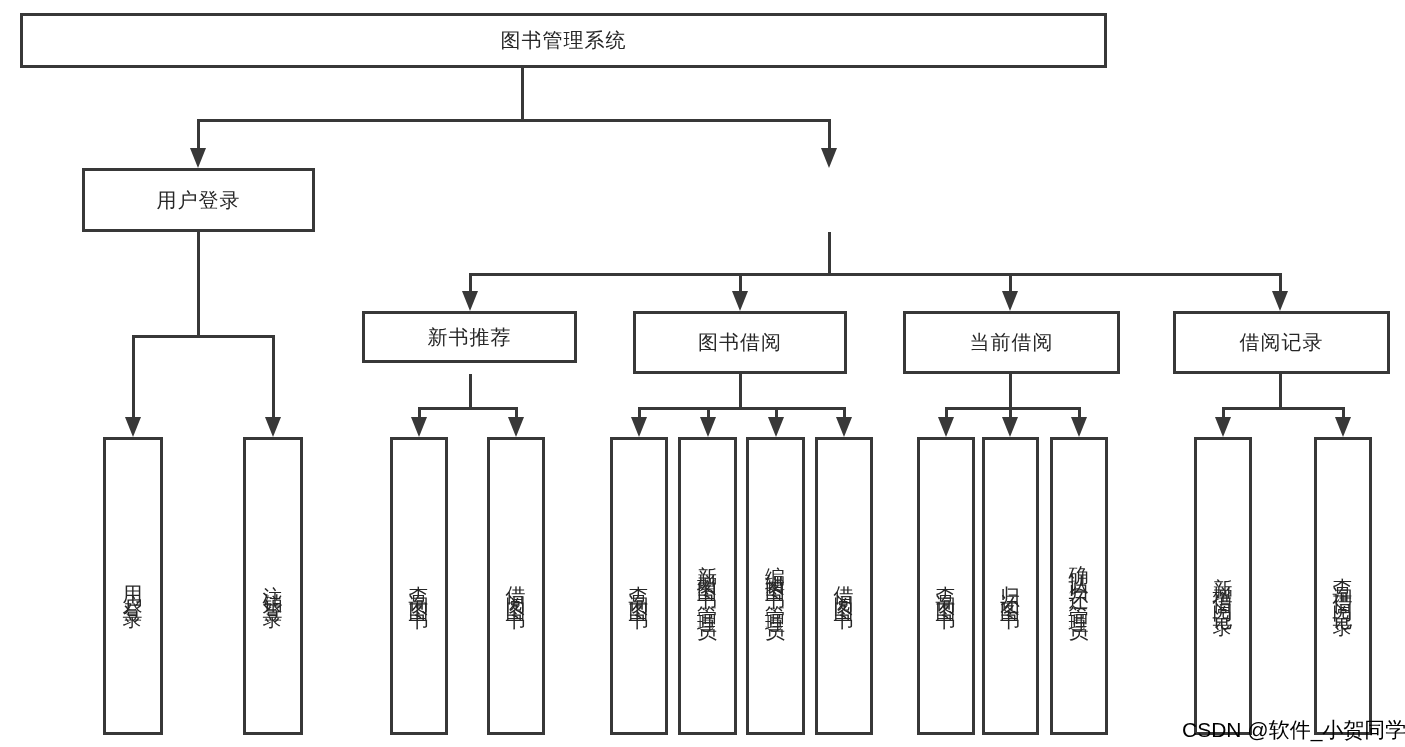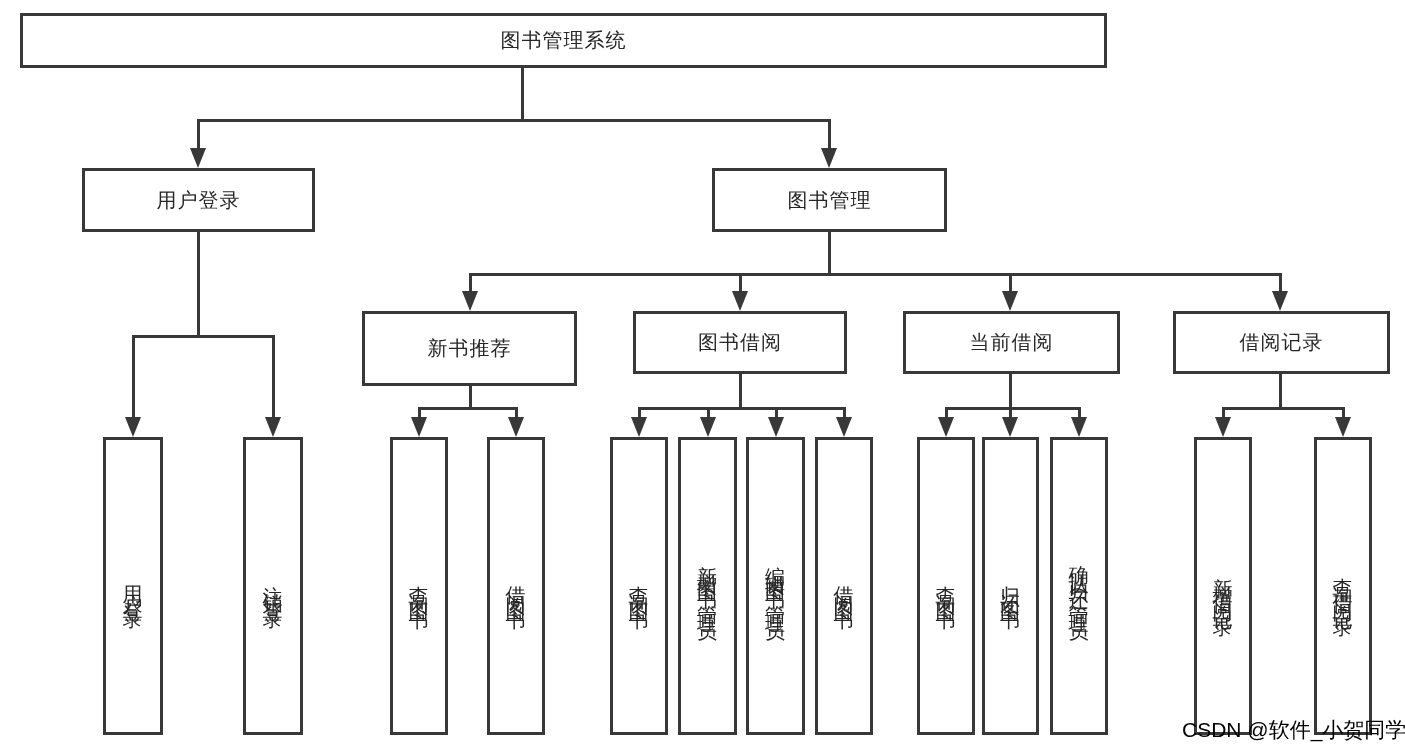--- a/index.html
+++ b/index.html
@@ -38,25 +38,22 @@
 
 <div class="stage">
 
   <div class="box" style="left:20px;top:13px;width:1087px;height:55px">
     <span>图书管理系统</span>
   </div>
 
   <div class="box" style="left:82px;top:168px;width:233px;height:64px">
     <span>用户登录</span>
   </div>
-  <div class="box" style="left:712px;top:168px;width:235px;height:64px">
-    <span>图书管理</span>
-  </div>
 
-  <div class="box" style="left:362px;top:311px;width:215px;height:75px">
+  <div class="box" style="left:362px;top:311px;width:215px;height:52px">
     <span>新书推荐</span>
   </div>
   <div class="box" style="left:903px;top:311px;width:217px;height:63px">
     <span>当前借阅</span>
   </div>
   <div class="box" style="left:633px;top:311px;width:214px;height:63px">
     <span>图书借阅</span>
   </div>
   <div class="box" style="left:1173px;top:311px;width:217px;height:63px">
     <span>借阅记录</span>

